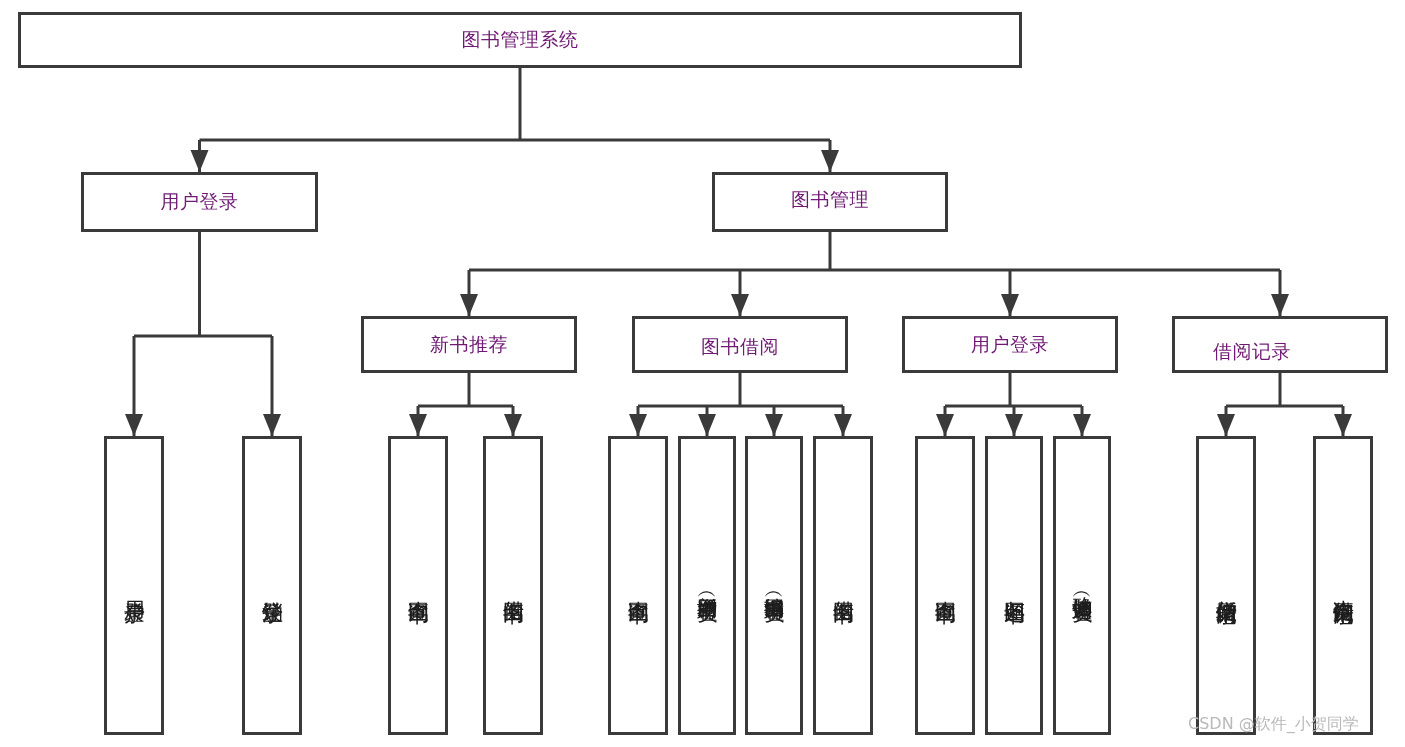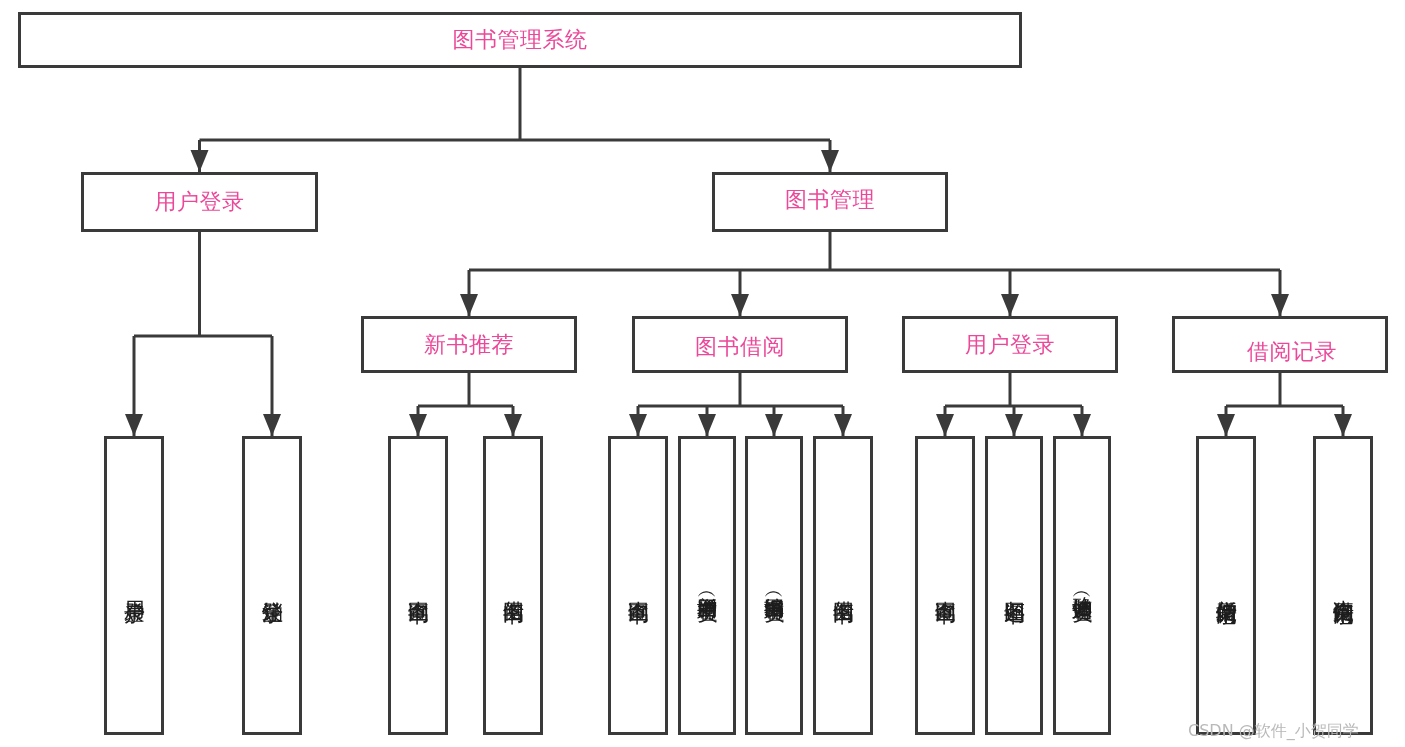--- a/index.html
+++ b/index.html
@@ -39,22 +39,22 @@
   }
   .arrow-head {
     fill: #3a3a3a;
     stroke: none;
   }
   .node-label-h {
     position: absolute;
     display: flex;
     align-items: center;
     justify-content: center;
-    color: #ec4899;
-    font-size: 22px;
+    color: #701a75;
+    font-size: 19px;
     line-height: 1.15;
     letter-spacing: 0.5px;
     white-space: nowrap;
     pointer-events: none;
   }
   .node-label-v {
     position: absolute;
     display: flex;
     align-items: center;
     justify-content: center;
@@ -67,21 +67,20 @@
     pointer-events: none;
   }
   #watermark {
     position: absolute;
     left: 1188px;
     top: 714px;
     font-size: 16px;
     color: #b9b9b9;
     white-space: nowrap;
     pointer-events: none;
-    margin-top: 7px;
   }
 </style>
 </head>
 <body>
 
 <div id="diagram-root">
 
   <svg id="flow-svg" viewBox="0 0 1405 747" xmlns="http://www.w3.org/2000/svg">
     <g id="connectors-group">
         <line x1="520" y1="68" x2="520" y2="140" class="connector"></line>
@@ -161,21 +160,21 @@
       </g>
   </svg>
 
   <div id="labels-layer">
       <div class="node-label-h" style="left: 18px; top: 12px; width: 1004px; height: 56px;">图书管理系统</div>
       <div class="node-label-h" style="left: 81px; top: 172px; width: 237px; height: 60px;">用户登录</div>
       <div class="node-label-h" style="left: 712px; top: 172px; width: 236px; height: 56px;">图书管理</div>
       <div class="node-label-h" style="left: 361px; top: 316px; width: 216px; height: 57px;">新书推荐</div>
       <div class="node-label-h" style="left: 632px; top: 316px; width: 216px; height: 61px;">图书借阅</div>
       <div class="node-label-h" style="left: 902px; top: 316px; width: 216px; height: 57px;">用户登录</div>
-      <div class="node-label-h" style="left: 1184px; top: 316px; width: 216px; height: 72px; border-radius: 10px;">借阅记录</div>
+      <div class="node-label-h" style="left: 1144px; top: 316px; width: 216px; height: 72px; border-radius: 10px;">借阅记录</div>
       <div class="node-label-v" style="left: 104px; top: 436px; width: 60px; height: 299px;">用户登录</div>
       <div class="node-label-v" style="left: 242px; top: 436px; width: 60px; height: 299px;">注销登录</div>
       <div class="node-label-v" style="left: 388px; top: 436px; width: 60px; height: 299px;">查询图书</div>
       <div class="node-label-v" style="left: 483px; top: 436px; width: 60px; height: 299px;">借阅图书</div>
       <div class="node-label-v" style="left: 608px; top: 436px; width: 60px; height: 299px;">查询图书</div>
       <div class="node-label-v" style="left: 678px; top: 436px; width: 58px; height: 299px; font-size: 20px; line-height: 1.18;">新增图书（管理员）</div>
       <div class="node-label-v" style="left: 745px; top: 436px; width: 58px; height: 299px; font-size: 20px; line-height: 1.18;">编辑图书（管理员）</div>
       <div class="node-label-v" style="left: 813px; top: 436px; width: 60px; height: 299px;">借阅图书</div>
       <div class="node-label-v" style="left: 915px; top: 436px; width: 60px; height: 299px;">查询图书</div>
       <div class="node-label-v" style="left: 985px; top: 436px; width: 58px; height: 299px;">归还图书</div>

